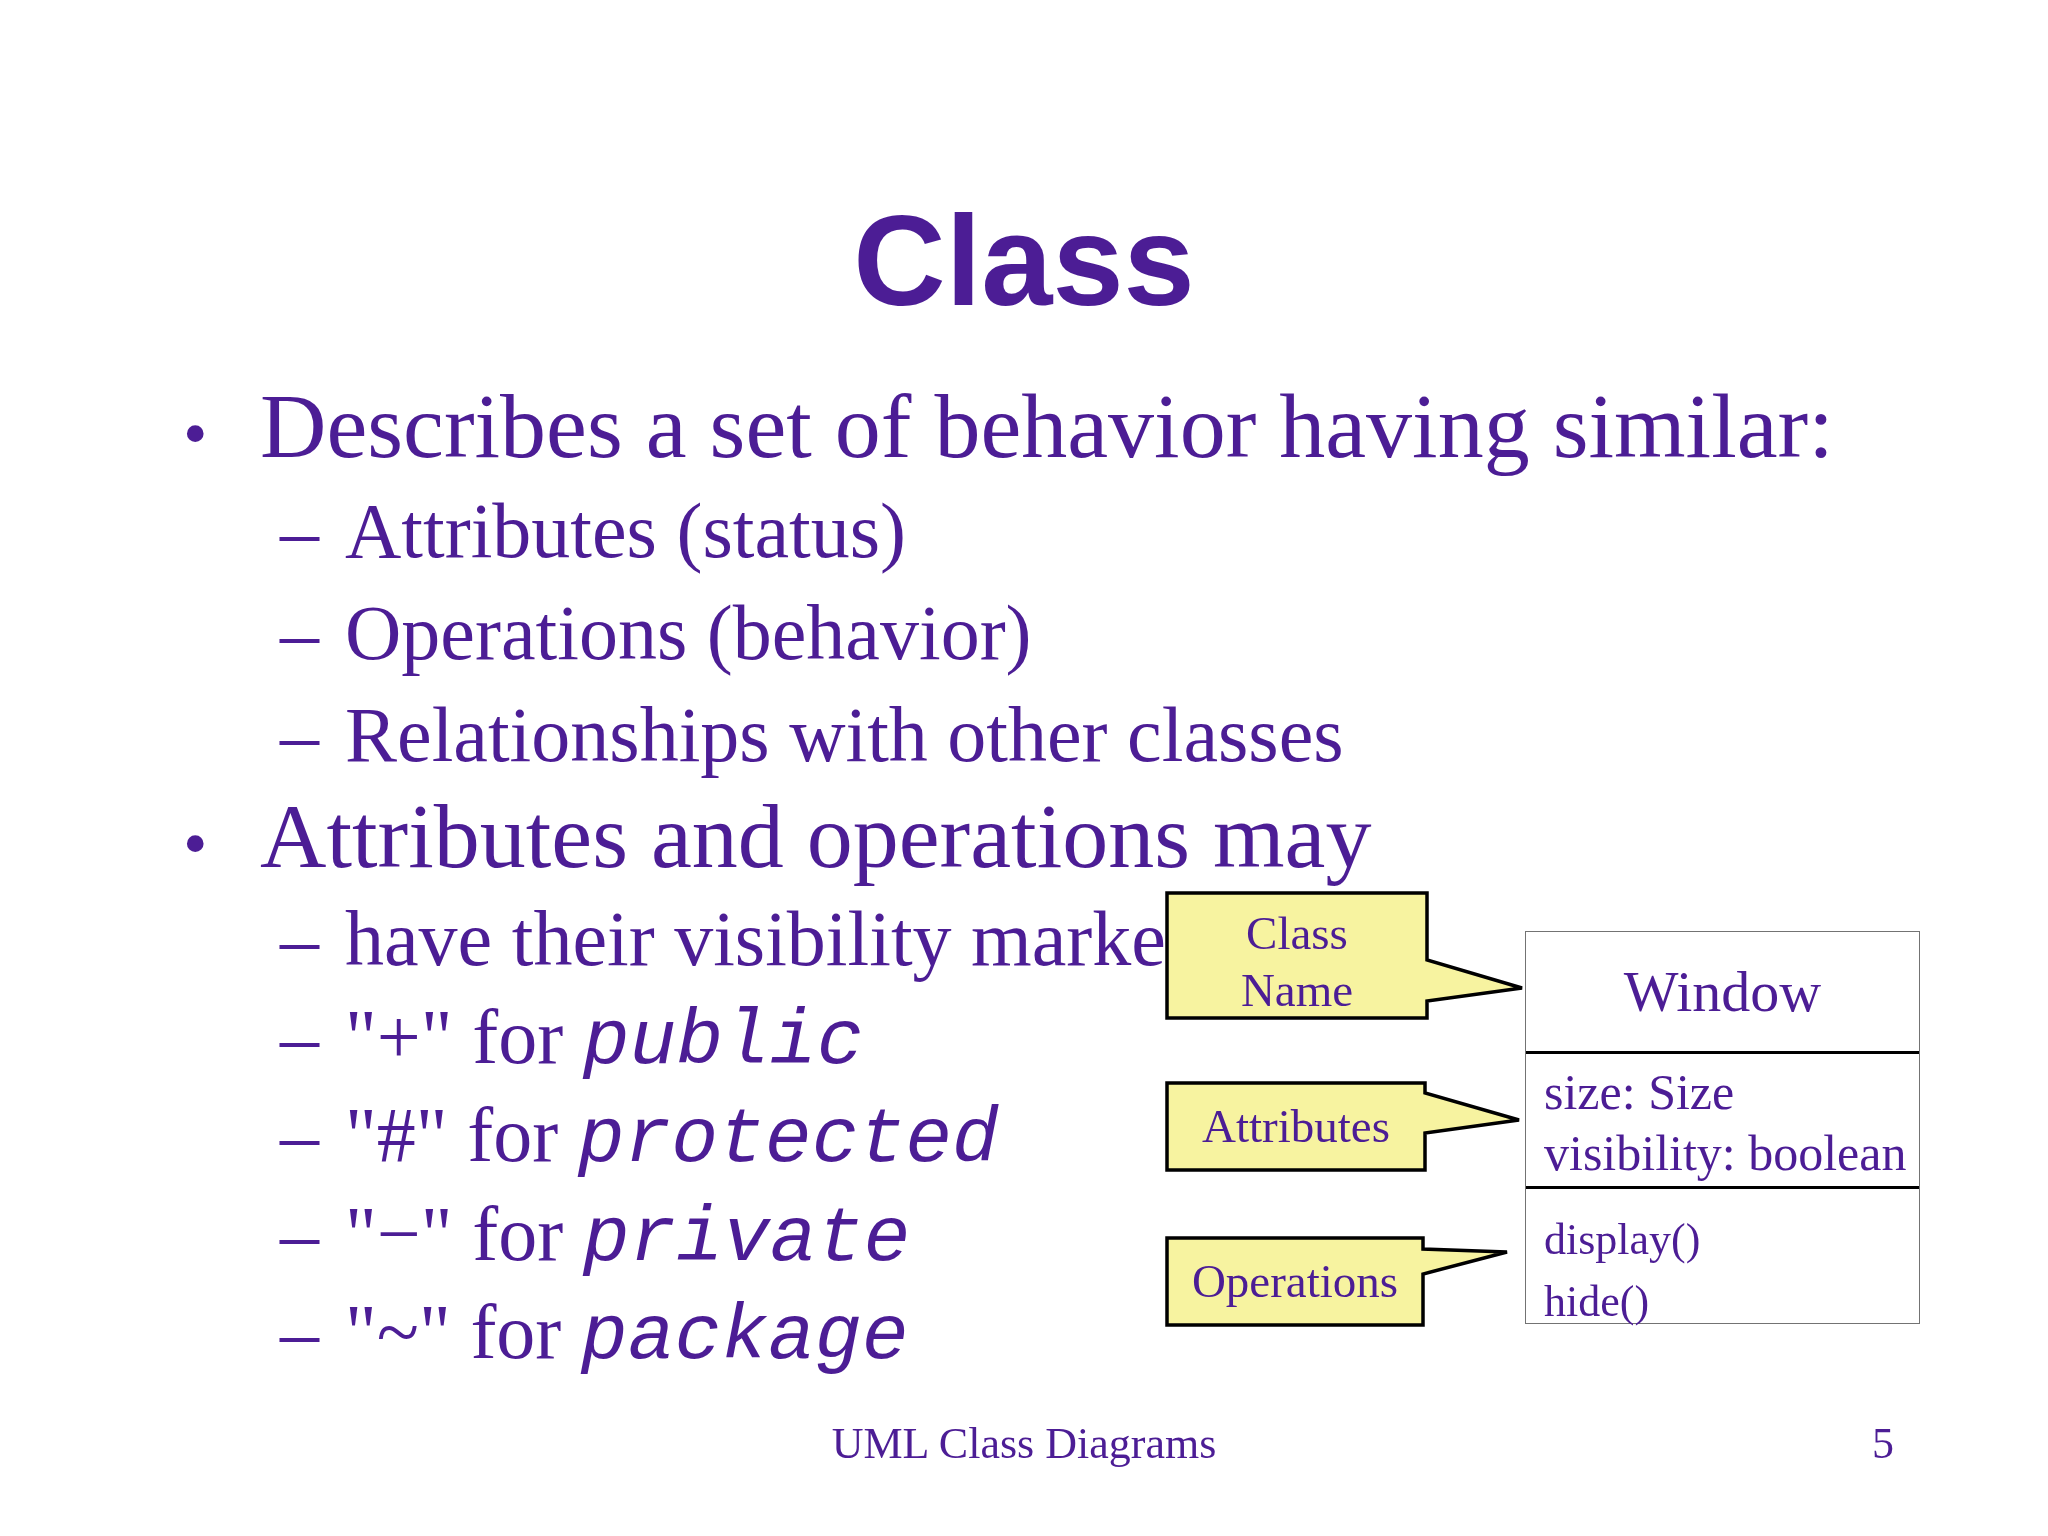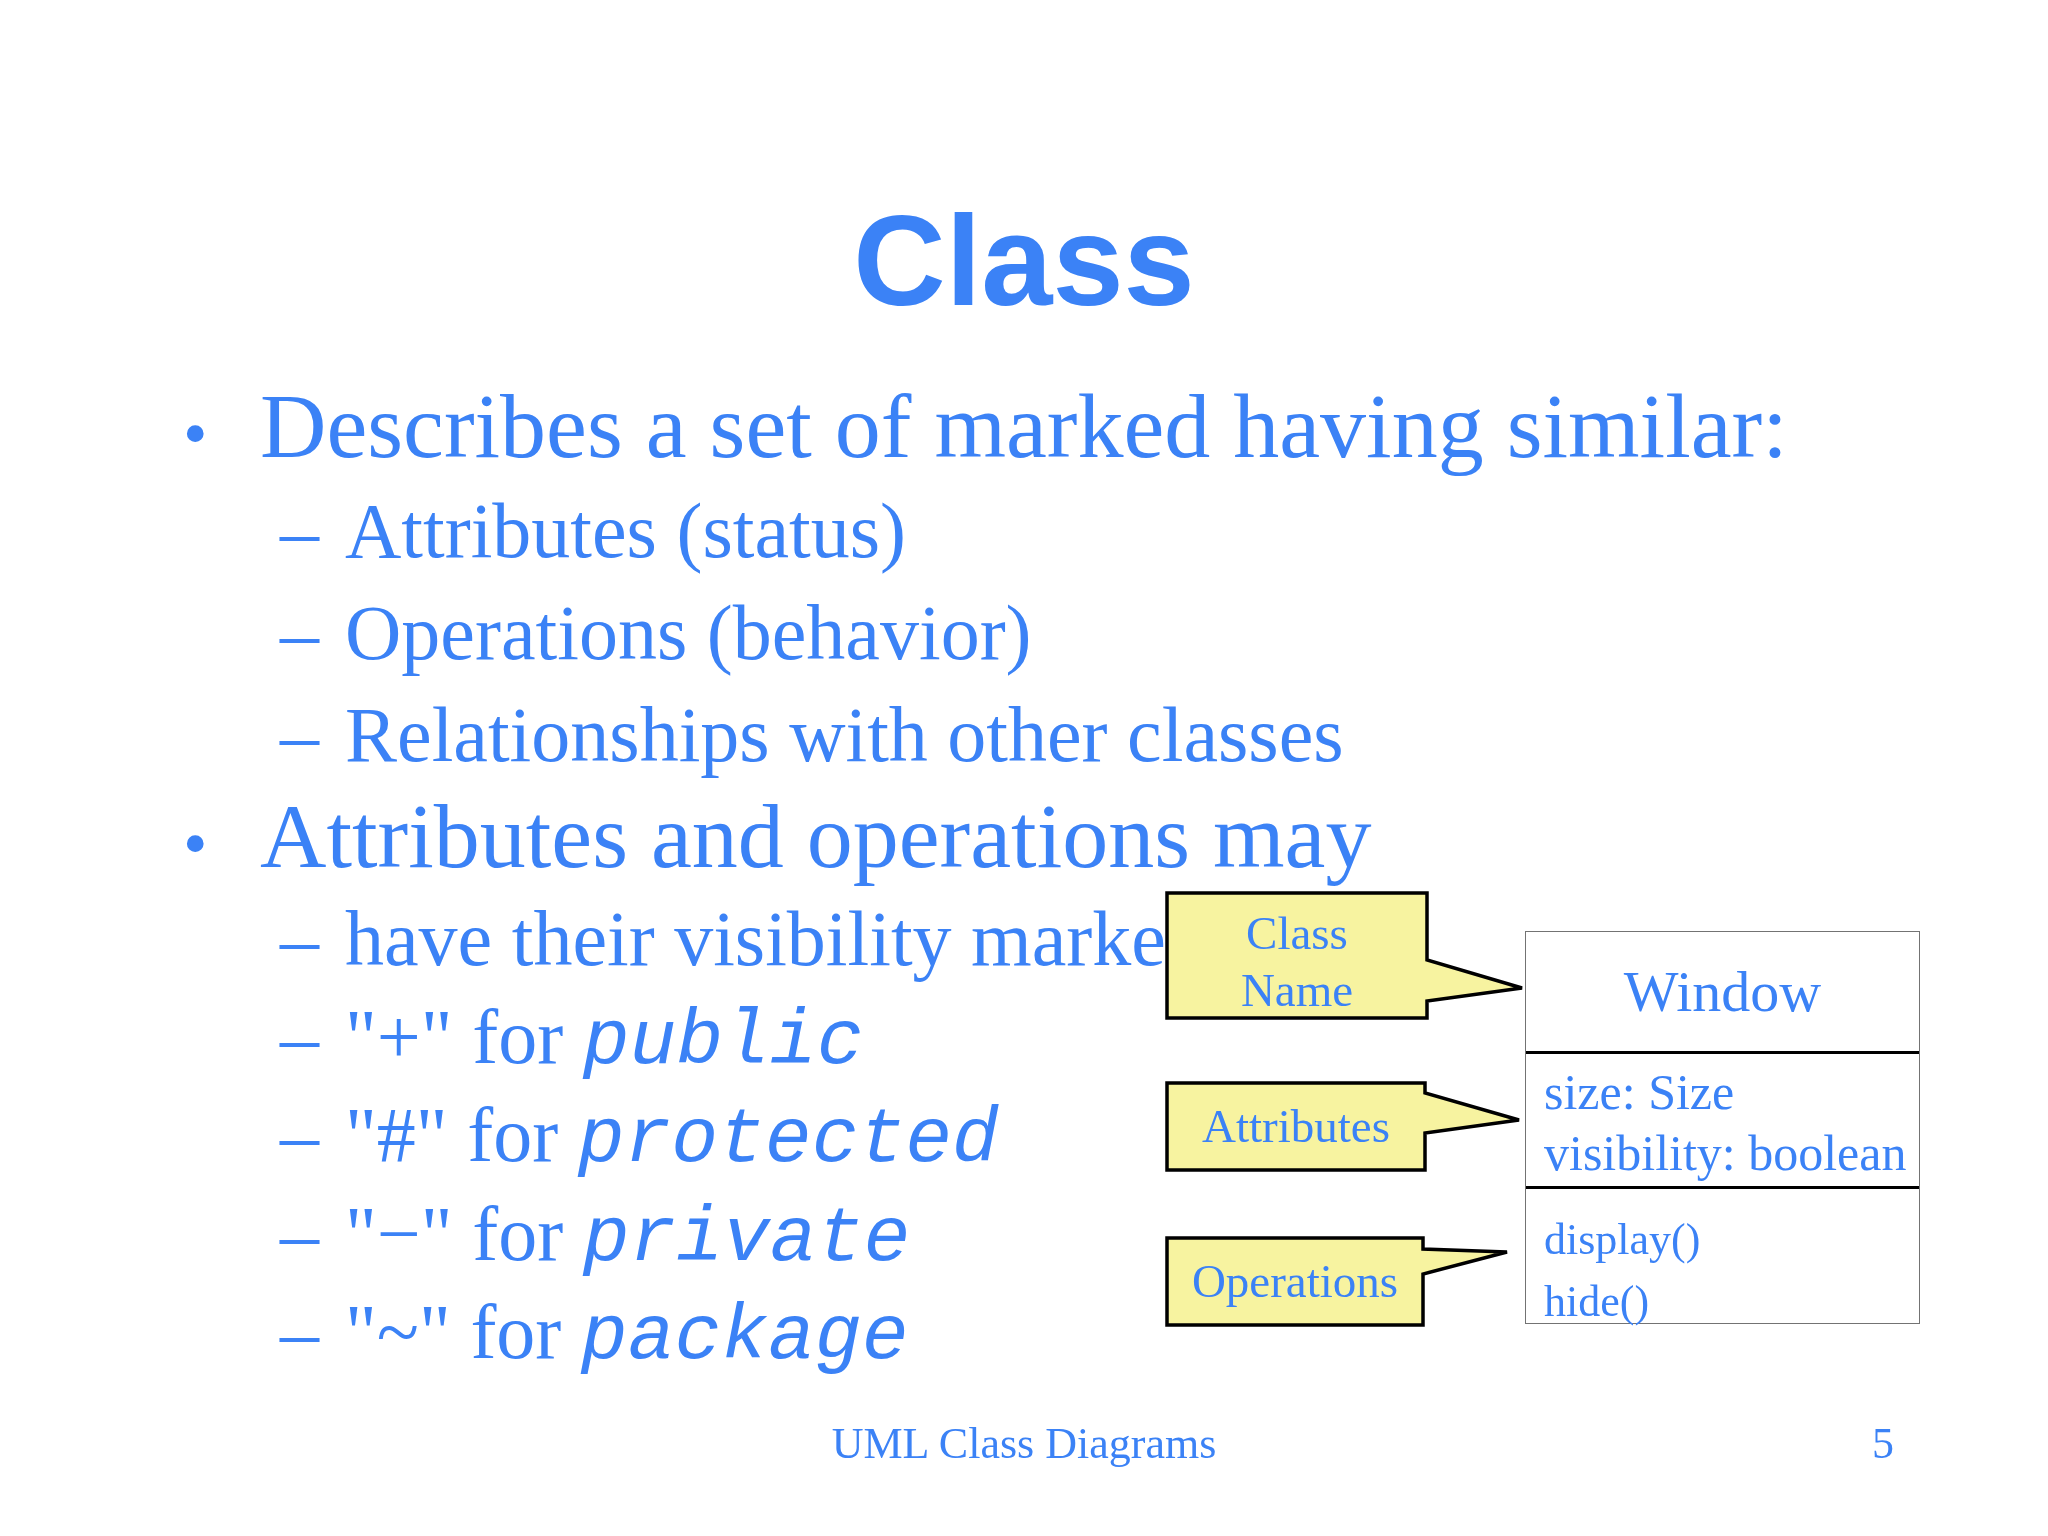--- a/index.html
+++ b/index.html
@@ -2,21 +2,21 @@
 <html><head>
 <meta charset="utf-8">
 <style>
   html,body{margin:0;padding:0;background:#ffffff;}
   .slide{
     position:relative;
     width:2048px;height:1536px;
     background:#ffffff;
     overflow:hidden;
     font-family:"Liberation Serif", serif;
-    color:#3b82f6;
+    color:#4c1d95;
   }
   .title{
     position:absolute;top:196px;left:0;width:100%;
     text-align:center;
     font-family:"Liberation Sans", sans-serif;
     font-weight:bold;
     font-size:128px;line-height:130px;
     letter-spacing:0px;
     white-space:nowrap;
   }
@@ -64,21 +64,21 @@
     text-align:center;font-size:44px;line-height:52px;
   }
 </style>
 </head>
 <body>
 
 <div class="slide">
 
   <div class="title">Class</div>
 
-  <div class="line l1" style="top:378px;"><span class="mk1">•</span><span>Describes a set of marked having similar:</span></div>
+  <div class="line l1" style="top:378px;"><span class="mk1">•</span><span>Describes a set of behavior having similar:</span></div>
 
   <div class="line l2" style="top:490px;"><span class="mk2">–</span><span>Attributes (status)</span></div>
 
   <div class="line l2" style="top:592px;"><span class="mk2">–</span><span>Operations (behavior)</span></div>
 
   <div class="line l1" style="top:788px;"><span class="mk1">•</span><span>Attributes and operations may</span></div>
 
   <div class="line l2" style="top:694px;"><span class="mk2">–</span><span>Relationships with other classes</span></div>
 
   <div class="line l2" style="top:898px;"><span class="mk2">–</span><span>have their visibility marked:</span></div>

